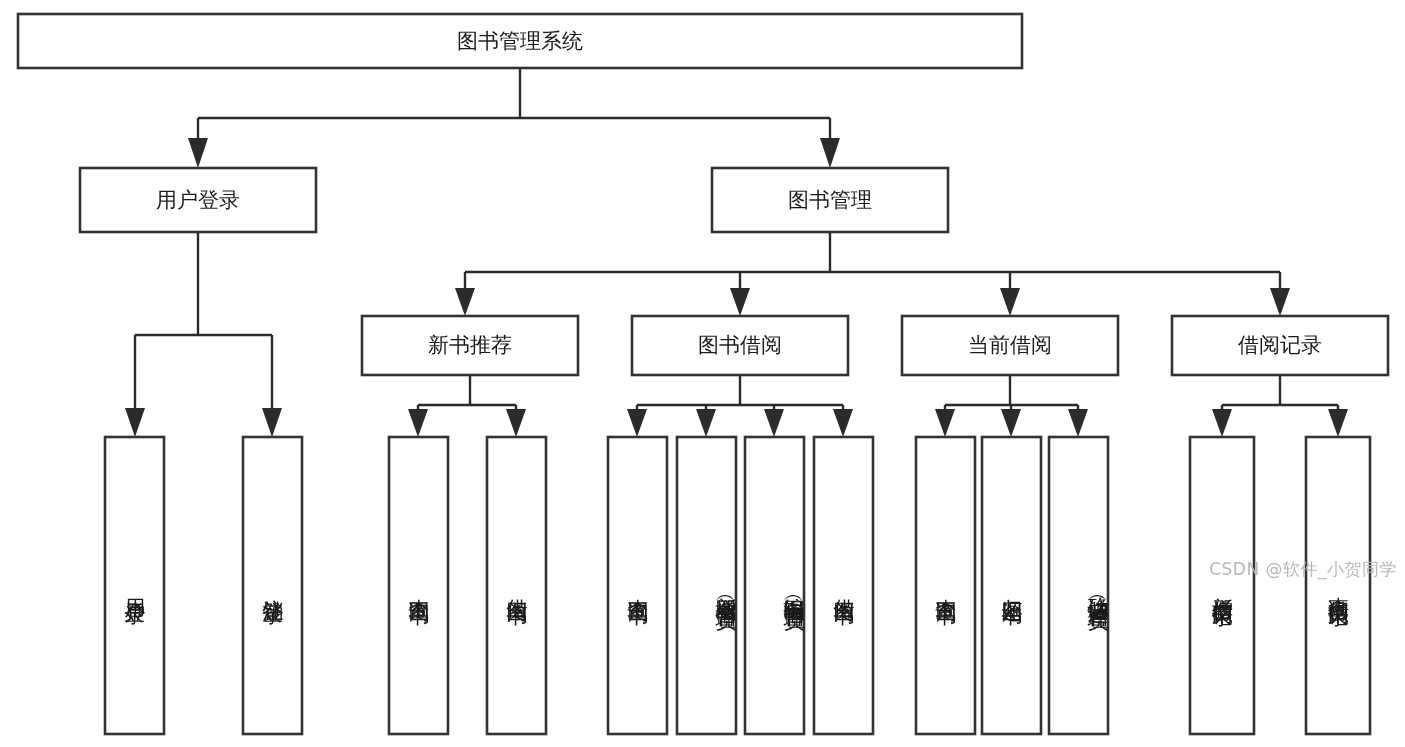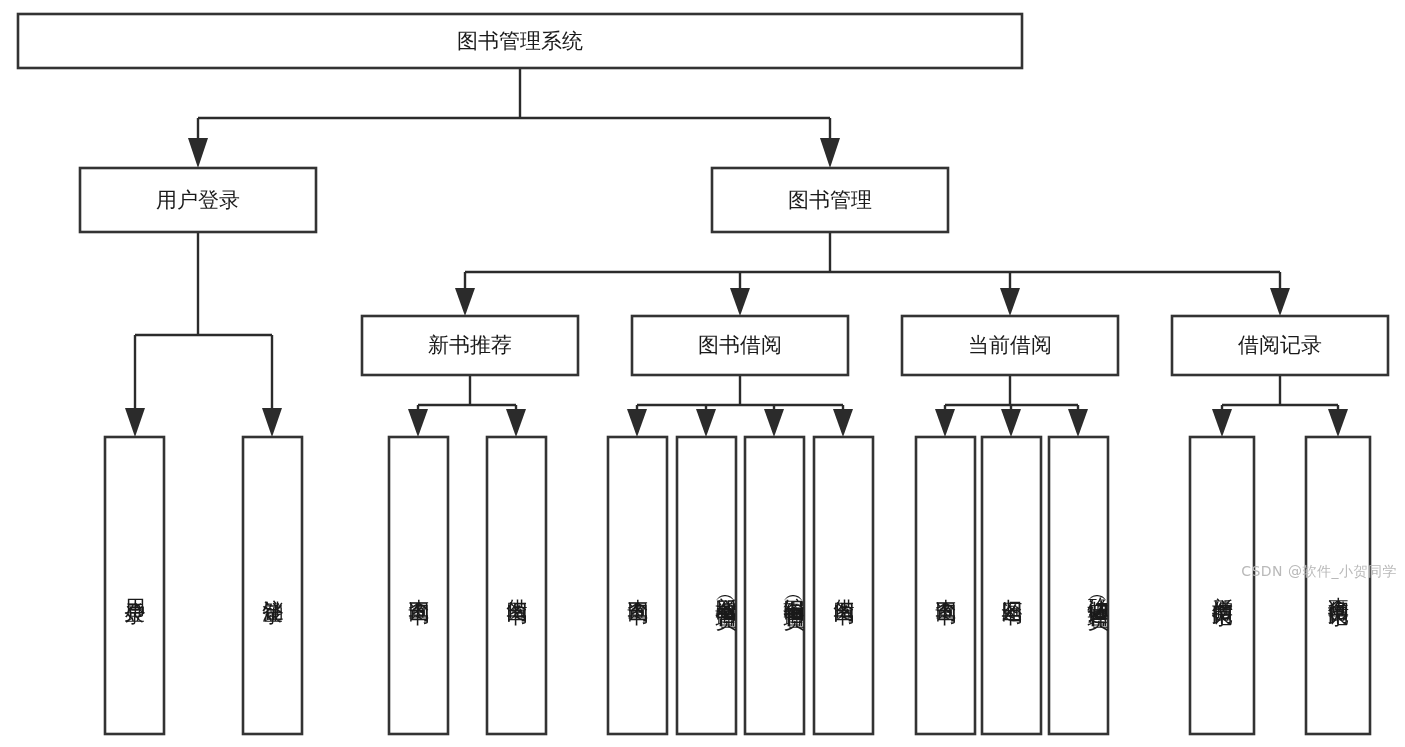--- a/index.html
+++ b/index.html
@@ -64,21 +64,21 @@
     justify-content: center;
     text-align: center;
     white-space: nowrap;
     pointer-events: none;
   }
   .watermark {
     position: absolute;
     right: 8px;
     bottom: 4px;
     font-family: "DejaVu Sans", "Liberation Sans", sans-serif;
-    font-size: 14px;
+    font-size: 17px;
     color: #b9b9b9;
     letter-spacing: 0.5px;
     white-space: nowrap;
   }
 </style>
 </head>
 <body>
 
 <div id="diagram-root">
 

